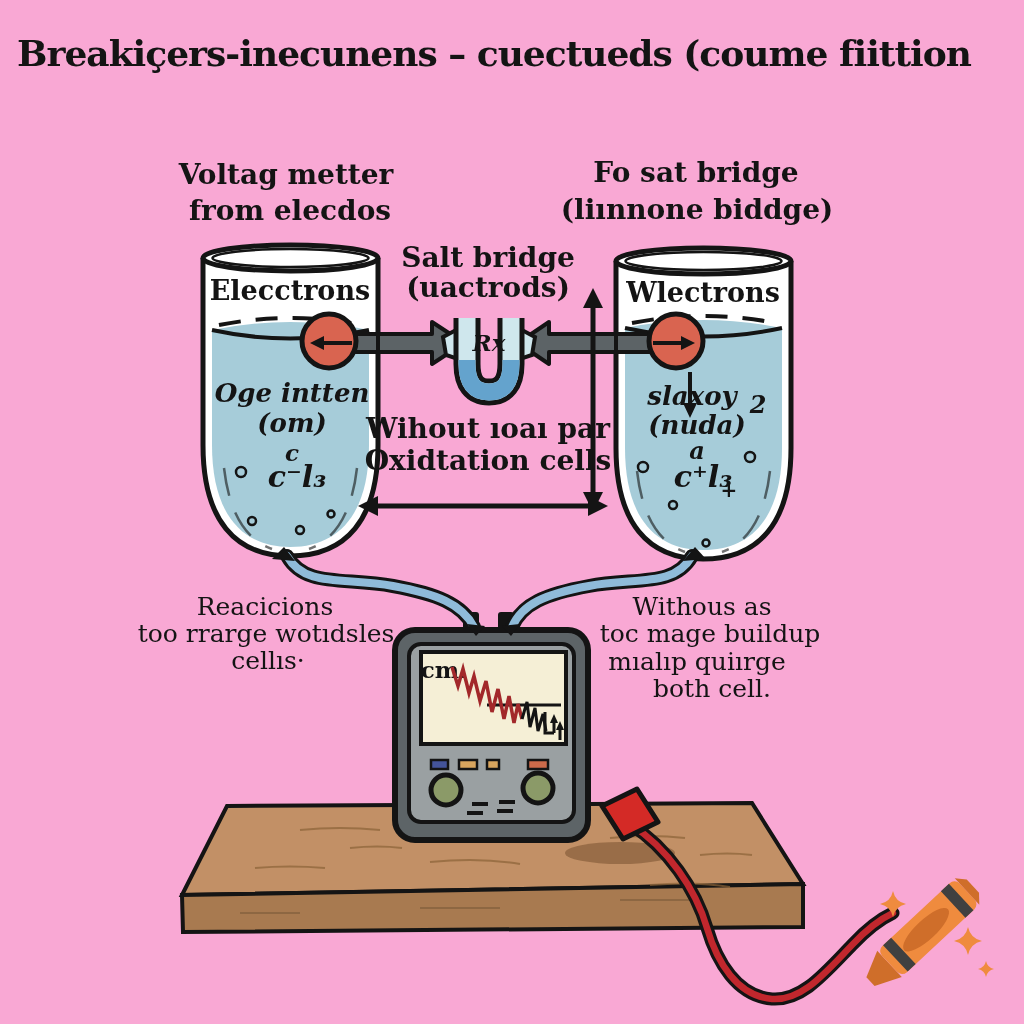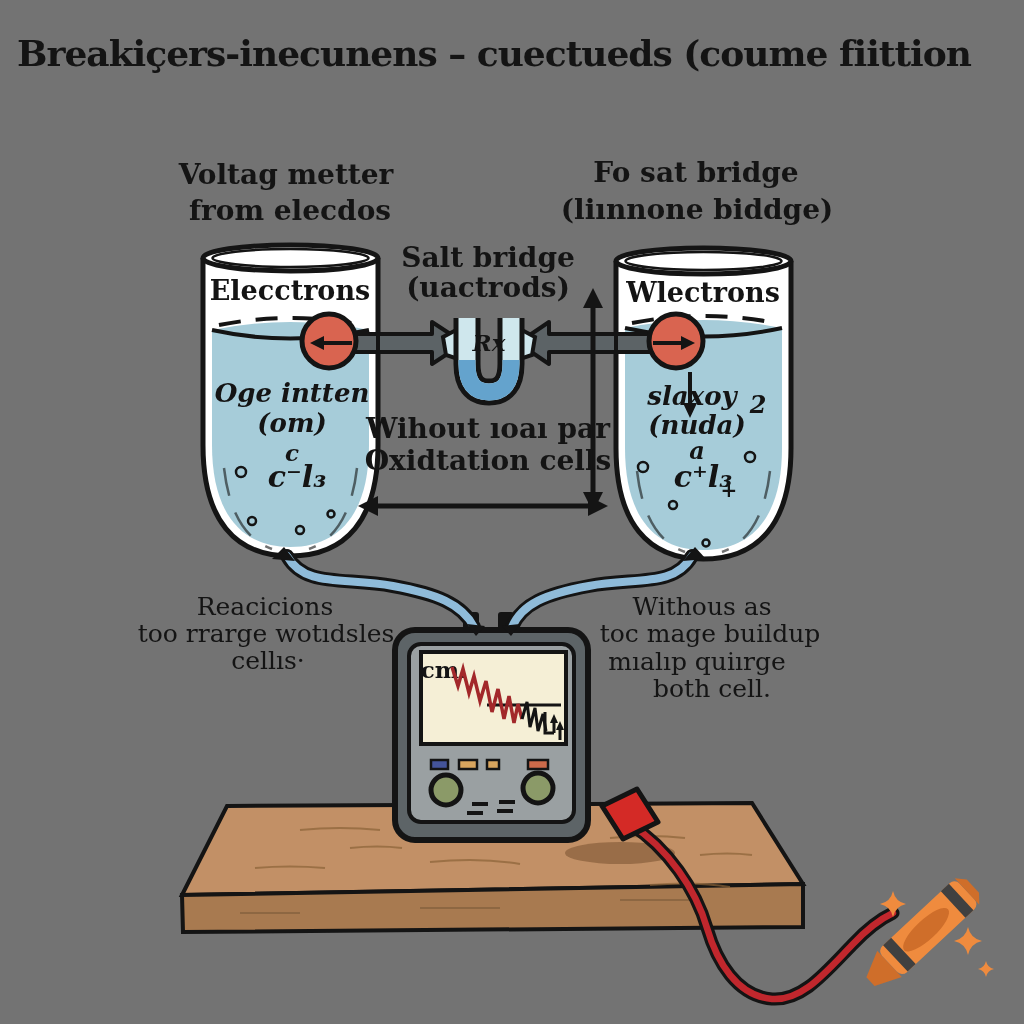--- a/index.html
+++ b/index.html
@@ -1,16 +1,16 @@
 <!DOCTYPE html>
 <html><head>
 <meta charset="utf-8">
 <style>
   html,body{margin:0;padding:0;background:#ffffff;}
-  #stage{position:relative;width:1024px;height:1024px;background:#737373;overflow:hidden;}
+  #stage{position:relative;width:1024px;height:1024px;background:#f9a8d4;overflow:hidden;}
   svg{position:absolute;left:0;top:0;}
   text{font-family:"DejaVu Serif","Liberation Serif",serif;fill:#141414;text-anchor:middle;}
   .b{font-weight:bold;}
   .i{font-style:italic;}
   .title{font-size:36px;letter-spacing:-1px;}
   .cap{font-size:28px;}
   .lab{font-size:27px;}
   .inner{font-size:26px;}
   .note{font-size:25px;font-weight:normal;}
   .frm{font-size:30px;}

